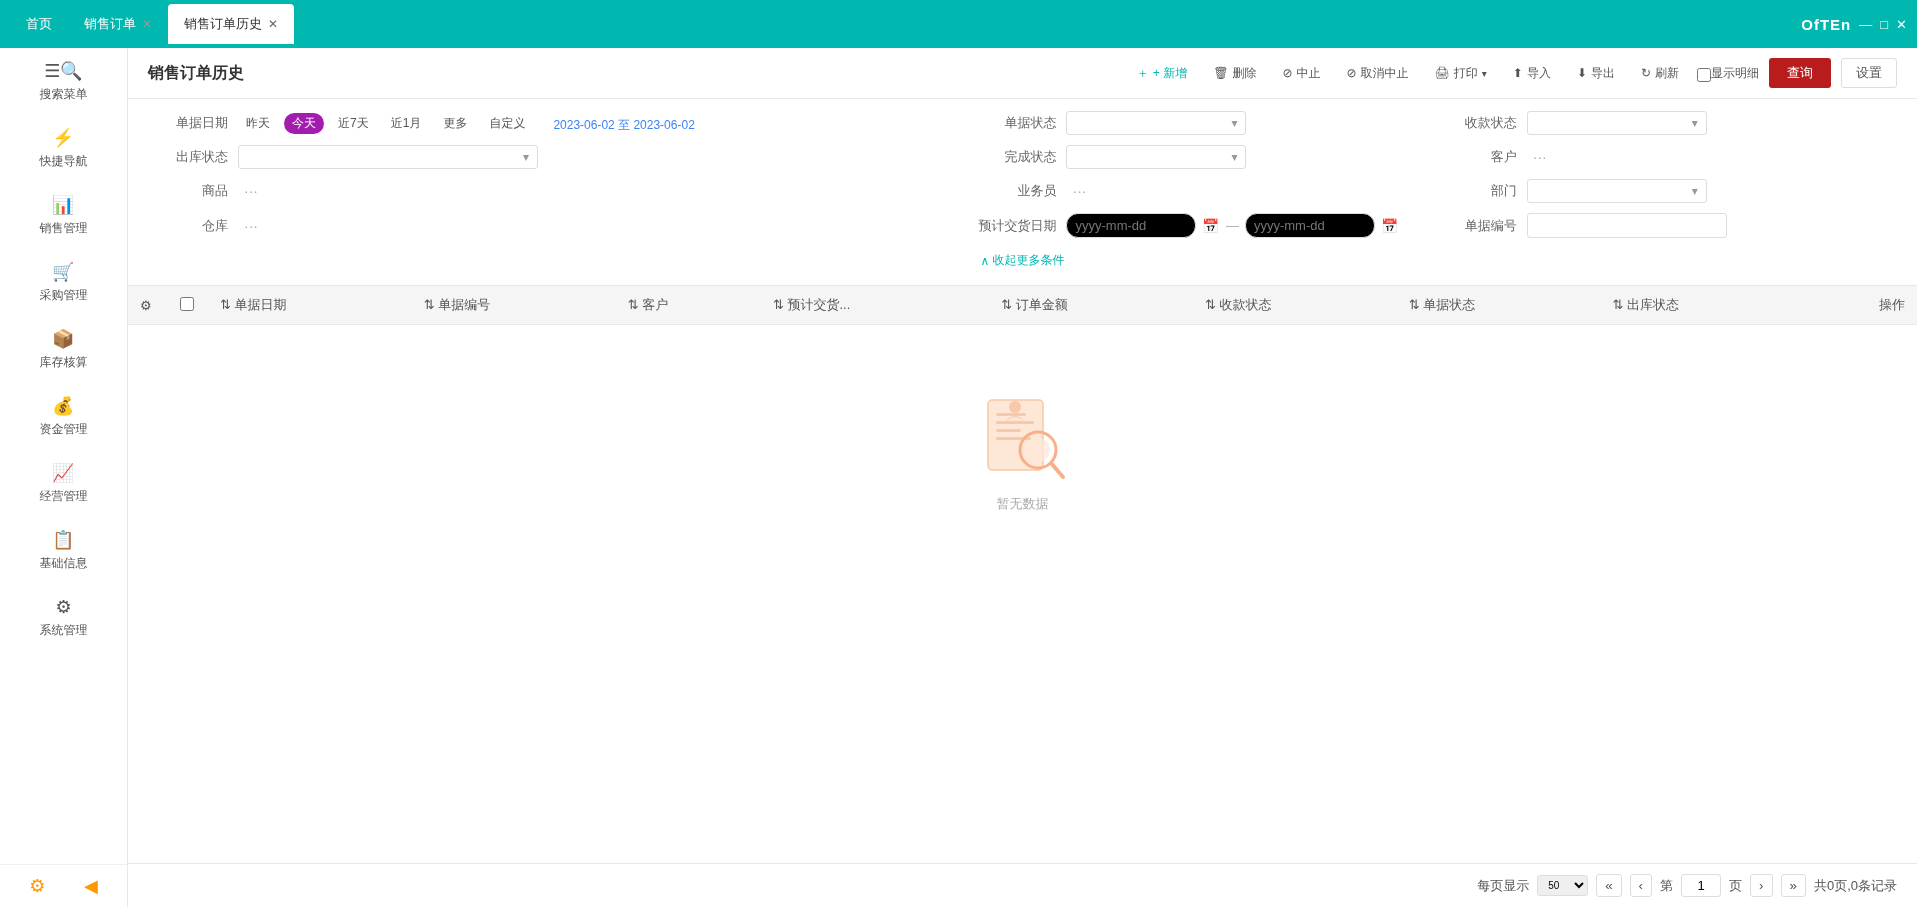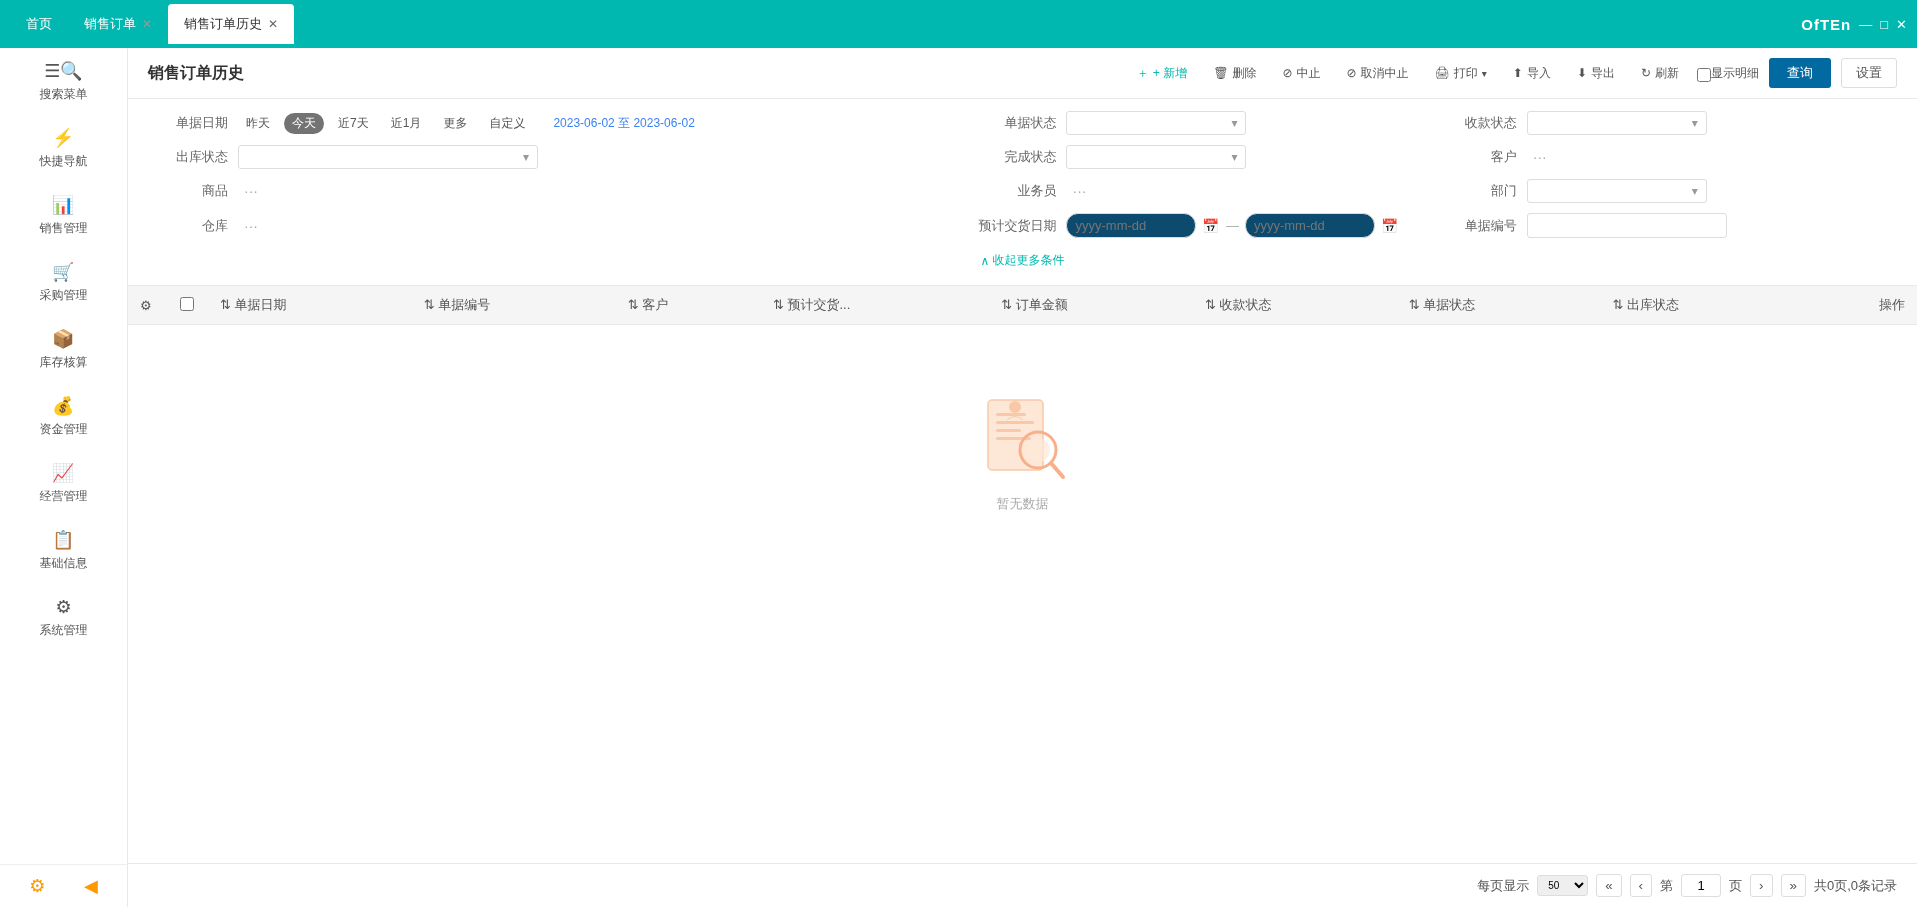--- a/index.html
+++ b/index.html
@@ -29,44 +29,44 @@
     
     .content { flex: 1; display: flex; flex-direction: column; overflow: hidden; background: #f5f5f5; }
 
     
     .page-header { background: #fff; padding: 10px 20px; display: flex; align-items: center; justify-content: space-between; border-bottom: 1px solid #e8e8e8; flex-shrink: 0; }
     .page-title { font-size: 16px; font-weight: bold; color: #333; }
     .toolbar { display: flex; align-items: center; gap: 10px; }
     .toolbar-btn { display: flex; align-items: center; gap: 4px; font-size: 12px; color: #555; cursor: pointer; padding: 4px 8px; border-radius: 3px; }
     .toolbar-btn.new-btn { color: #00b8b0; }
     .toolbar-btn.del-btn { color: #555; }
-    .btn-query { background: #0369a1; color: #fff; border: none; padding: 6px 18px; border-radius: 3px; cursor: pointer; font-size: 13px; }
+    .btn-query { background: #b91c1c; color: #fff; border: none; padding: 6px 18px; border-radius: 3px; cursor: pointer; font-size: 13px; }
     .btn-setting { background: #fff; color: #555; border: 1px solid #ddd; padding: 5px 14px; border-radius: 3px; cursor: pointer; font-size: 13px; }
     .show-detail-cb { display: flex; align-items: flex-end; font-size: 12px; color: #555; }
 
     
     .filter-area { background: #fff; padding: 12px 20px; border-bottom: 1px solid #e8e8e8; flex-shrink: 0; }
     .filter-row { display: flex; align-items: center; margin-bottom: 10px; gap: 0; }
     .filter-row:last-child { margin-bottom: 0; }
     .filter-label { width: 90px; color: #666; font-size: 13px; text-align: right; padding-right: 10px; flex-shrink: 0; }
-    .date-group { display: flex; align-items: center; gap: 6px; }
+    .date-group { display: flex; align-items: flex-end; gap: 6px; }
     .date-tag { padding: 2px 8px; border-radius: 12px; font-size: 12px; cursor: pointer; color: #555; }
-    .date-tag.active { background: #737373; color: #fff; border-radius: 12px; font-family: Liberation Serif, serif; }
+    .date-tag.active { background: #a21caf; color: #fff; border-radius: 12px; font-family: Liberation Serif, serif; }
     .date-range { font-size: 12px; color: #3b82f6; margin-left: 14px; }
     .filter-select { border: 1px solid #ddd; border-radius: 3px; padding: 4px 8px; font-size: 13px; color: #333; background: #fff; min-width: 200px; display: flex; align-items: center; justify-content: space-between; cursor: pointer; }
     .filter-select .chevron { color: #999; font-size: 12px; }
     .filter-input { border: 1px solid #ddd; border-radius: 3px; padding: 4px 8px; font-size: 13px; color: #333; background: #fff; min-width: 200px; }
     .ellipsis-btn { color: #aaa; cursor: pointer; padding: 0 6px; font-size: 14px; }
     .filter-col { flex: 1; display: flex; align-items: center; }
 
     .collapse-link { color: #00b8b0; font-size: 12px; cursor: pointer; display: flex; align-items: center; gap: 3px; justify-content: center; padding: 4px 0; }
 
     
     .date-input-group { display: flex; align-items: center; gap: 6px; }
-    .date-input { border: 1px solid #ddd; border-radius: 12px; padding: 4px 8px; font-size: 13px; color: #aaa; background: #0c4a6e; width: 130px; }
+    .date-input { border: 1px solid #ddd; border-radius: 12px; padding: 4px 8px; font-size: 13px; color: #aaa; background: #000000; width: 130px; }
     .date-sep { color: #aaa; }
     .cal-icon { color: #aaa; cursor: pointer; font-size: 14px; }
 
     
     .table-area { flex: 1; overflow: auto; background: #fff; margin: 0; }
     .data-table { width: 100%; border-collapse: collapse; font-size: 13px; }
     .data-table th { background: #f5f5f5; padding: 10px 12px; text-align: left; border-bottom: 1px solid #e8e8e8; color: #555; font-weight: normal; white-space: nowrap; }
     .data-table td { padding: 10px 12px; border-bottom: 1px solid #f0f0f0; color: #333; }
     .th-settings { width: 40px; text-align: center; }
     .th-checkbox { width: 40px; text-align: center; }

